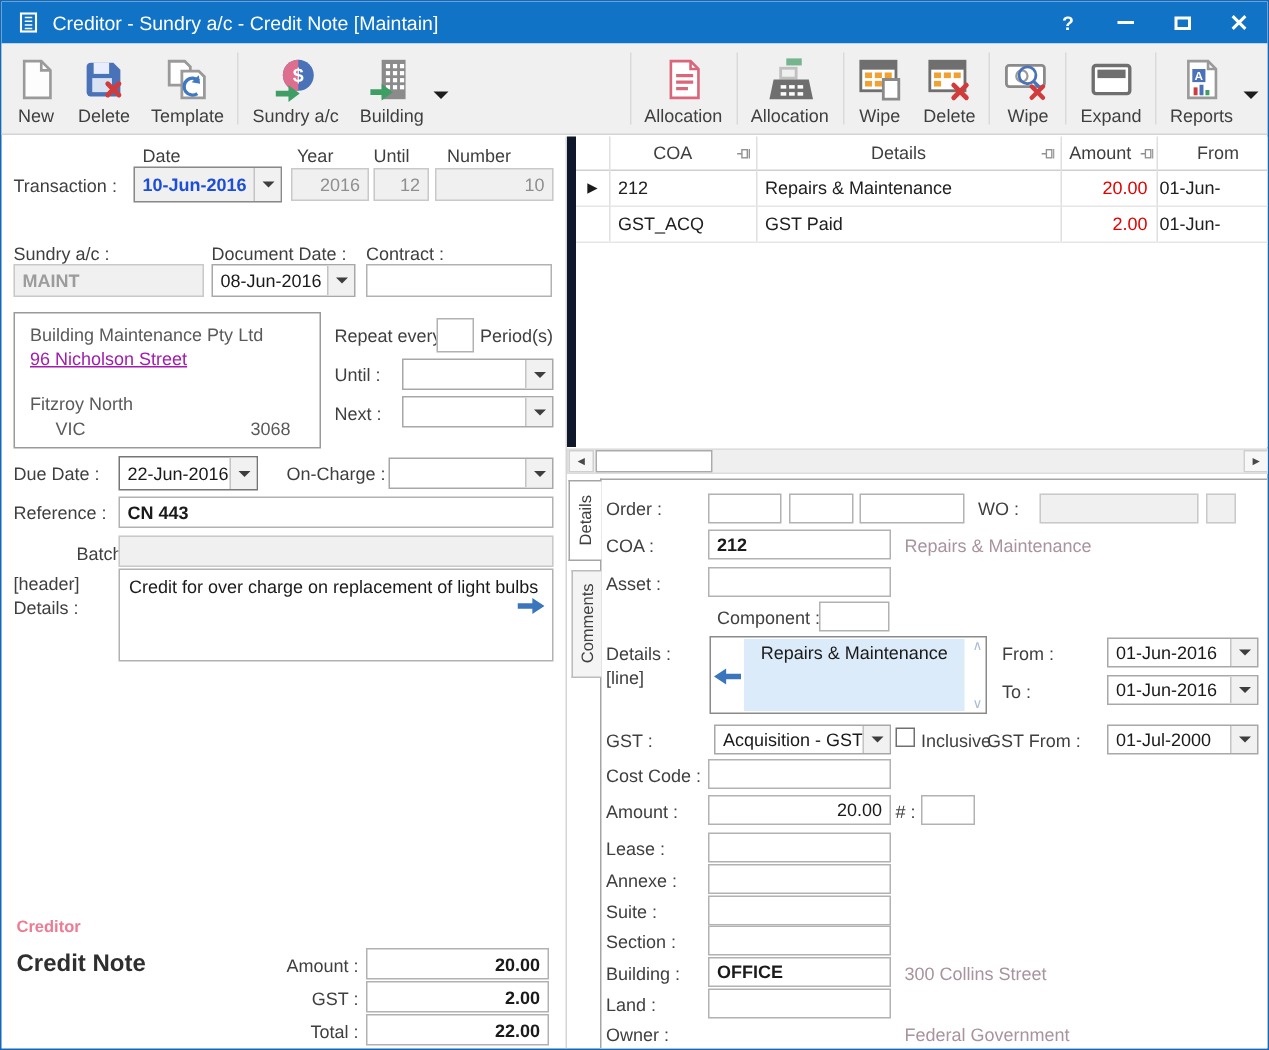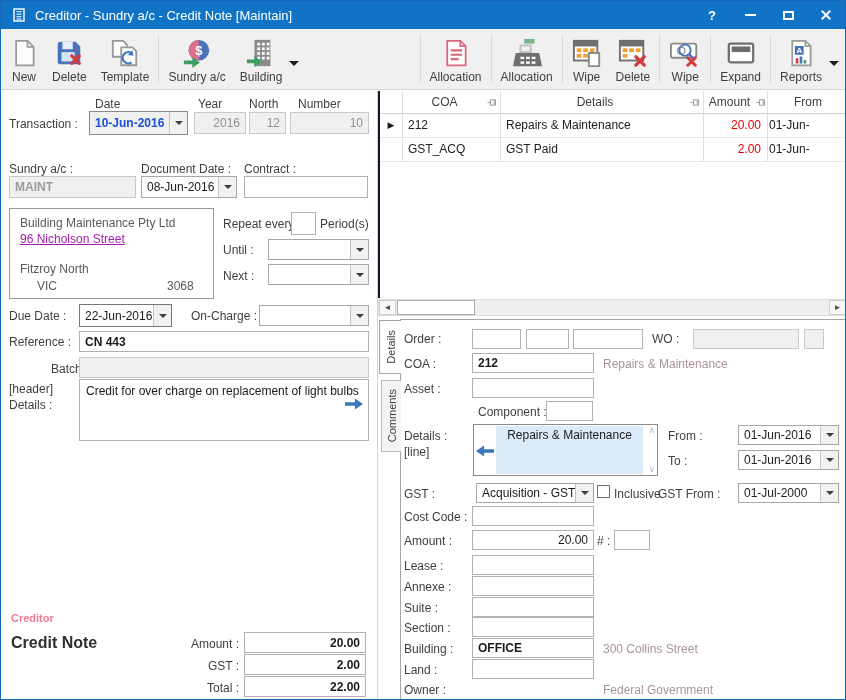--- a/index.html
+++ b/index.html
@@ -33,21 +33,21 @@
   .inp.bold{font-weight:bold;}
   .combo{position:absolute;box-sizing:border-box;background:#fff;border:1px solid #a8a8a8;display:flex;align-items:center;padding:0 20px 0 5px;color:#1a1a1a;white-space:nowrap;overflow:hidden;}
   .combo .dd{position:absolute;right:0;top:0;bottom:0;width:17px;background:#f1f1f1;border-left:1px solid #c4c4c4;display:flex;align-items:center;justify-content:center;}
   .combo .dd::after{content:"";width:0;height:0;border:4px solid transparent;border-top-color:#3d3d3d;margin-top:4px;}
   .combo.gray{background:#f0f0f0;border-color:#898989;}
   .combo.darkborder{border-color:#767676;}
   .desc{position:absolute;color:#a8939e;white-space:nowrap;}
   .panelbox{position:absolute;box-sizing:border-box;border:1px solid #9a9a9a;background:#fff;}
   .checkbox{position:absolute;width:13px;height:13px;background:#fff;border:1px solid #707070;box-sizing:border-box;}
   
-  .grid{position:absolute;left:377px;top:90px;width:469px;height:207px;background:#fff;border-left:2px solid #0f172a;box-sizing:border-box;}
+  .grid{position:absolute;left:377px;top:90px;width:469px;height:207px;background:#fff;border-left:6px solid #0f172a;box-sizing:border-box;}
   .ghdr{position:absolute;left:0;top:0;right:0;height:22px;border-bottom:1px solid #cfcfcf;}
   .gh{position:absolute;top:0;height:22px;display:flex;align-items:center;color:#3f3f3f;}
   .gh .t{flex:1;text-align:center;}
   .gv{position:absolute;top:0;width:1px;height:70px;background:#e0e0e0;}
   .grow{position:absolute;left:0;right:0;height:24px;border-bottom:1px solid #e6e6e6;}
   .gc{position:absolute;top:0;height:24px;display:flex;align-items:center;padding:0 6px;box-sizing:border-box;color:#202020;white-space:nowrap;overflow:hidden;}
   .gc.red{color:#e50000;justify-content:flex-end;}
   .gsel{position:absolute;left:0;top:0;width:22px;height:24px;display:flex;align-items:center;justify-content:center;font-size:9px;color:#1a1a1a;}
   
   .hscroll{position:absolute;left:377px;top:298px;width:469px;height:17px;background:#efefef;border:1px solid #dcdcdc;box-sizing:border-box;}
@@ -247,21 +247,21 @@
         <span>Reports</span>
       </div>
       <div class="tbarrow"></div>
     </div>
   </div>
 
   <div class="divider-v"></div>
 
   <span class="lbl" style="left:94px;top:96px;">Date</span>
   <span class="lbl" style="left:197px;top:96px;">Year</span>
-  <span class="lbl" style="left:248px;top:96px;">North</span>
+  <span class="lbl" style="left:248px;top:96px;">Until</span>
   <span class="lbl" style="left:297px;top:96px;">Number</span>
   <span class="lbl" style="left:8px;top:116px;">Transaction :</span>
 
   <div class="combo gray" style="left:88px;top:110px;width:99px;height:24px;font-weight:bold;color:#1d4ed8;">
     <span>10-Jun-2016</span>
     <span class="dd"></span>
   </div>
   <div class="inp gray right" style="left:193px;top:111px;width:52px;height:22px;">2016</div>
   <div class="inp gray right" style="left:248px;top:111px;width:37px;height:22px;">12</div>
   <div class="inp gray right" style="left:289px;top:111px;width:79px;height:22px;">10</div>

